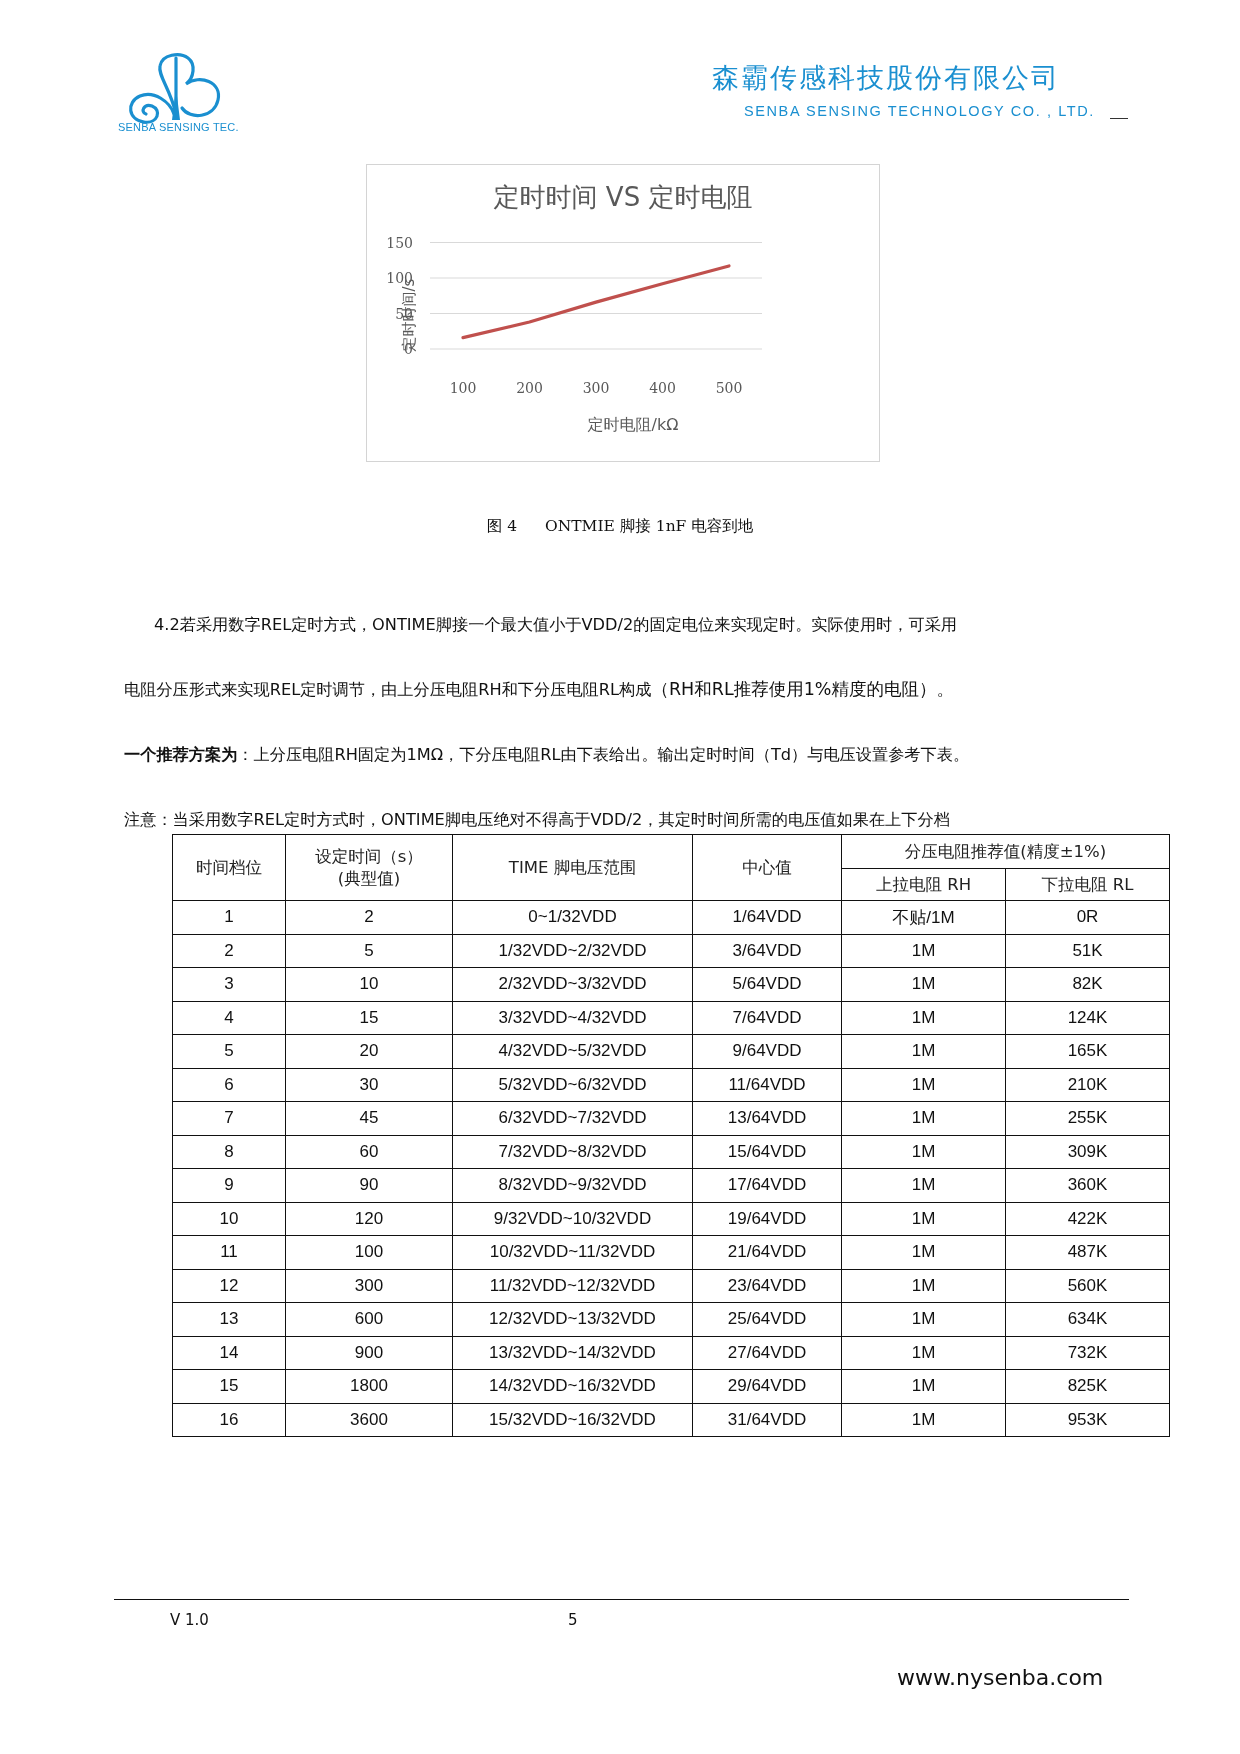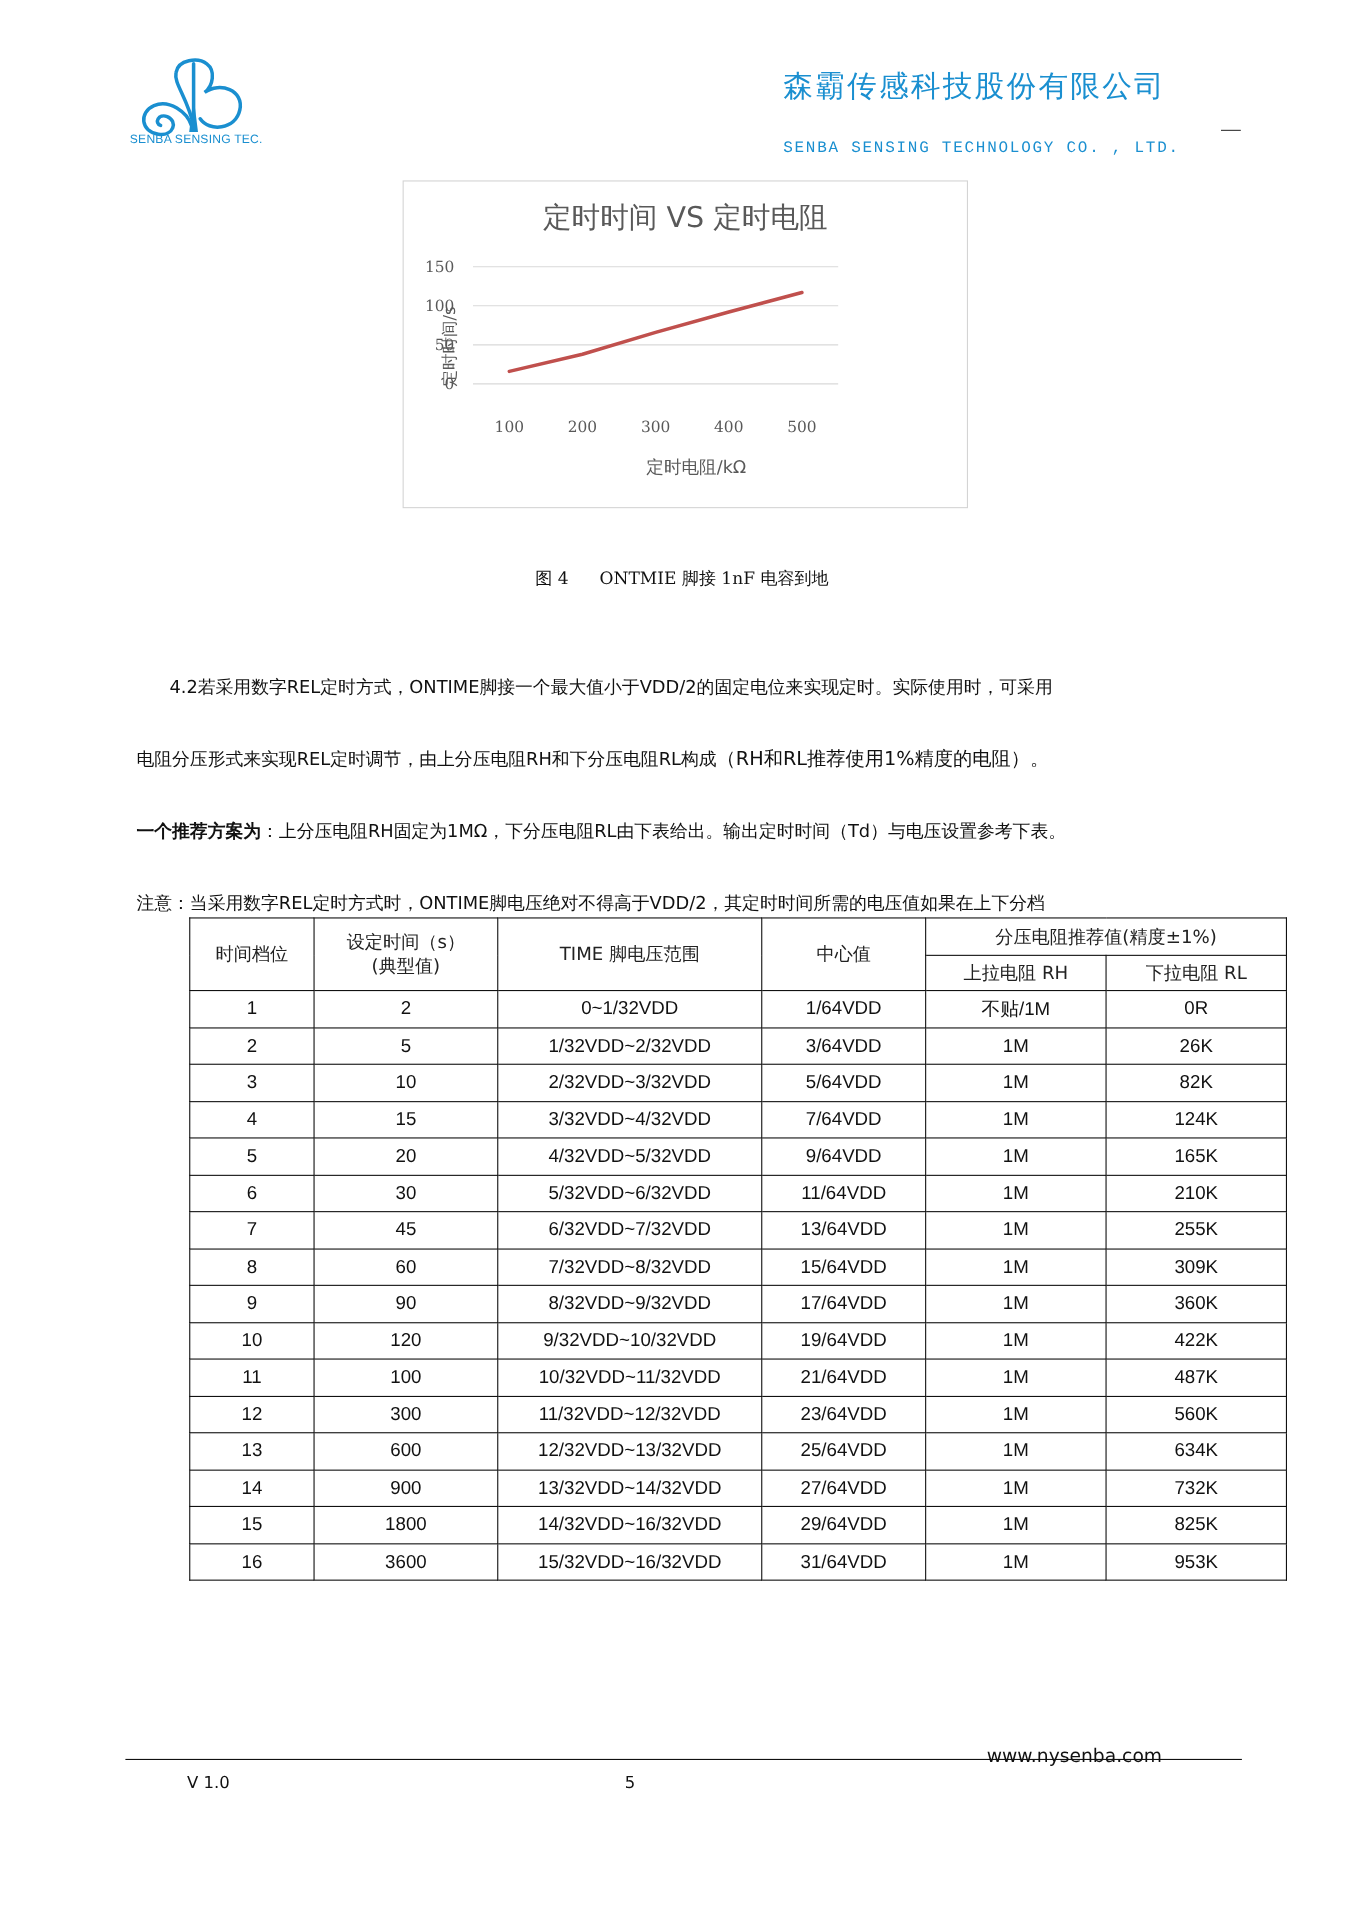--- a/index.html
+++ b/index.html
@@ -4,21 +4,21 @@
 <style>
   html, body { margin:0; padding:0; background:#ffffff; }
   body { width:1240px; height:1754px; position:relative; overflow:hidden;
          font-family:"DejaVu Serif","Liberation Serif",serif; color:#111; }
   .abs { position:absolute; }
 
   
   .logo { left:118px; top:48px; width:120px; height:90px; }
   .logo-text { left:118px; top:121px; font-family:"Liberation Sans",sans-serif; font-size:11px; color:#1a8fd0; letter-spacing:0.2px; }
   .company-cn { left:712px; top:60px; font-family:"DejaVu Sans",sans-serif; font-size:27px; color:#1a8fd0; letter-spacing:2px; }
-  .company-en { left:712px; top:103px; font-family:Liberation Mono, monospace; font-size:14.5px; color:#1a8fd0; letter-spacing:1.6px;margin-top:24px; }
+  .company-en { left:744px; top:103px; font-family:Liberation Sans, sans-serif; font-size:14.5px; color:#1a8fd0; letter-spacing:1.6px; }
   .header-dash { left:1110px; top:118px; width:18px; height:1px; background:#333; }
 
   
   .chart-box { left:366px; top:164px; width:514px; height:298px; border:1px solid #d4d4d4; box-sizing:border-box; background:#fff; }
   .chart-title { left:366px; top:180px; width:514px; text-align:center; font-family:"DejaVu Sans",sans-serif; font-size:26px; color:#595959; }
   .chart-svg { left:366px; top:164px; }
   .ylabel { font-family:"DejaVu Sans",sans-serif; font-size:15px; fill:#595959; }
   .tick { font-family:"DejaVu Serif",serif; font-size:14px; fill:#595959; }
   .xlabel { font-family:"DejaVu Sans",sans-serif; font-size:16px; fill:#595959; }
 
@@ -36,21 +36,21 @@
   table.spec { position:absolute; left:125px; top:834px; border-collapse:collapse; font-family:"Liberation Sans",sans-serif; font-size:17px; color:#111;margin-left:47px; }
   table.spec td, table.spec th { border:1px solid #111; text-align:center; padding:0; font-weight:normal; }
   table.spec th { font-family:"DejaVu Sans",sans-serif; font-size:16.5px; color:#222; }
   table.spec tbody td { height:32.5px; }
   .c1 { width:112px; } .c2 { width:166px; } .c3 { width:239px; } .c4 { width:148px; } .c5 { width:163px; } .c6 { width:163px; }
 
   
   .footer-line { left:114px; top:1599px; width:1015px; height:1.3px; background:#111; }
   .footer-ver { left:170px; top:1611px; font-family:"DejaVu Sans",sans-serif; font-size:15px; }
   .footer-page { left:568px; top:1611px; font-family:"DejaVu Sans",sans-serif; font-size:15px; }
-  .footer-url { left:897px; top:1587px; font-family:"DejaVu Sans",sans-serif; font-size:17px; }
+  .footer-url { left:897px; top:1665px; font-family:"DejaVu Sans",sans-serif; font-size:22px; }
 </style>
 </head>
 <body>
 
 <svg class="abs logo" viewBox="0 0 120 90" width="120" height="90">
   <g fill="none" stroke="#1a8fd0" stroke-width="3.2" stroke-linecap="round">
     <path d="M58 66 C52 40, 40 28, 42 18 C44 6, 62 4, 70 10 C78 16, 76 30, 68 36 C82 26, 104 34, 100 52 C96 70, 72 72, 64 60"></path>
     <path d="M56 66 C52 54, 36 42, 22 48 C8 54, 10 72, 26 74 C40 76, 44 62, 34 58 C26 55, 22 64, 28 66"></path>
     <path d="M58 10 L58 70"></path>
   </g>
@@ -124,21 +124,21 @@
         <td>1/64VDD</td>
         <td>不贴/1M</td>
         <td>0R</td>
       </tr>
       <tr>
         <td>2</td>
         <td>5</td>
         <td>1/32VDD~2/32VDD</td>
         <td>3/64VDD</td>
         <td>1M</td>
-        <td>26K</td>
+        <td>51K</td>
       </tr>
       <tr>
         <td>3</td>
         <td>10</td>
         <td>2/32VDD~3/32VDD</td>
         <td>5/64VDD</td>
         <td>1M</td>
         <td>82K</td>
       </tr>
       <tr>

